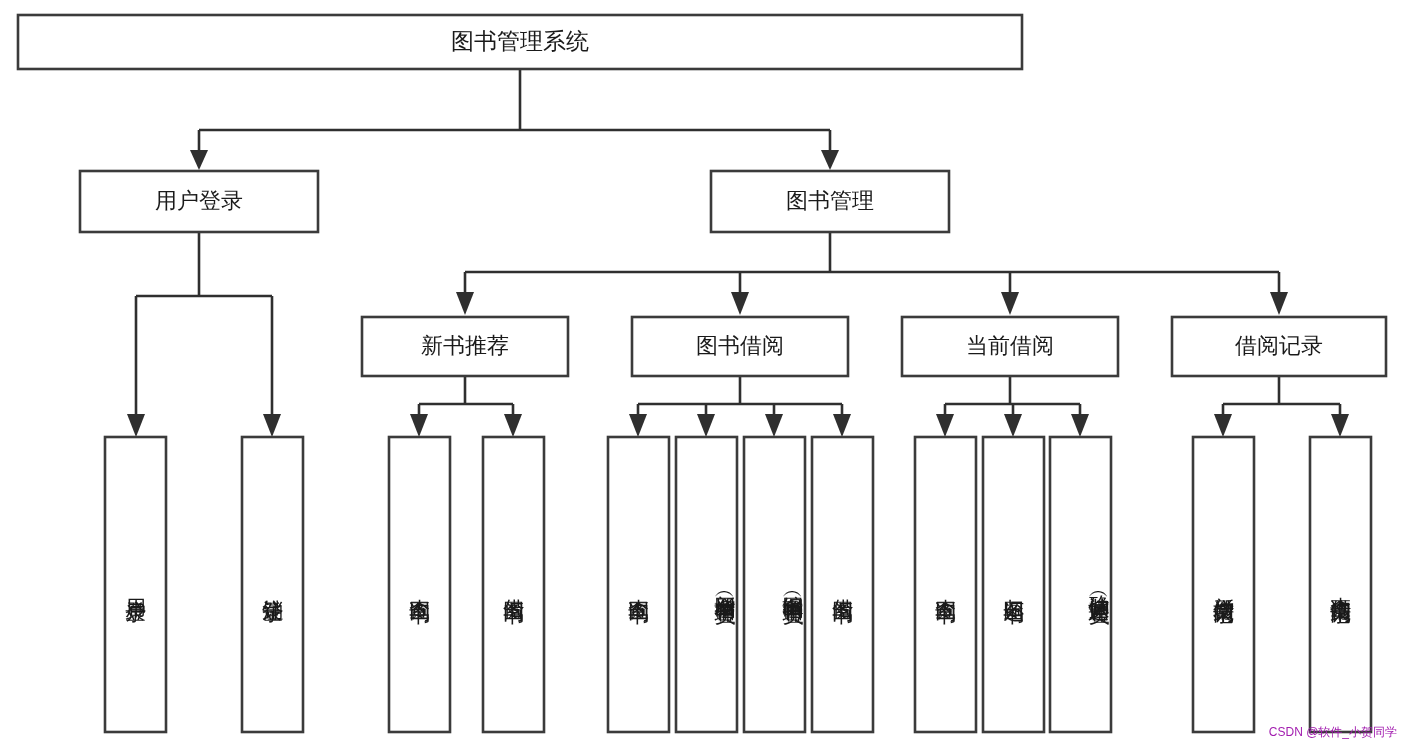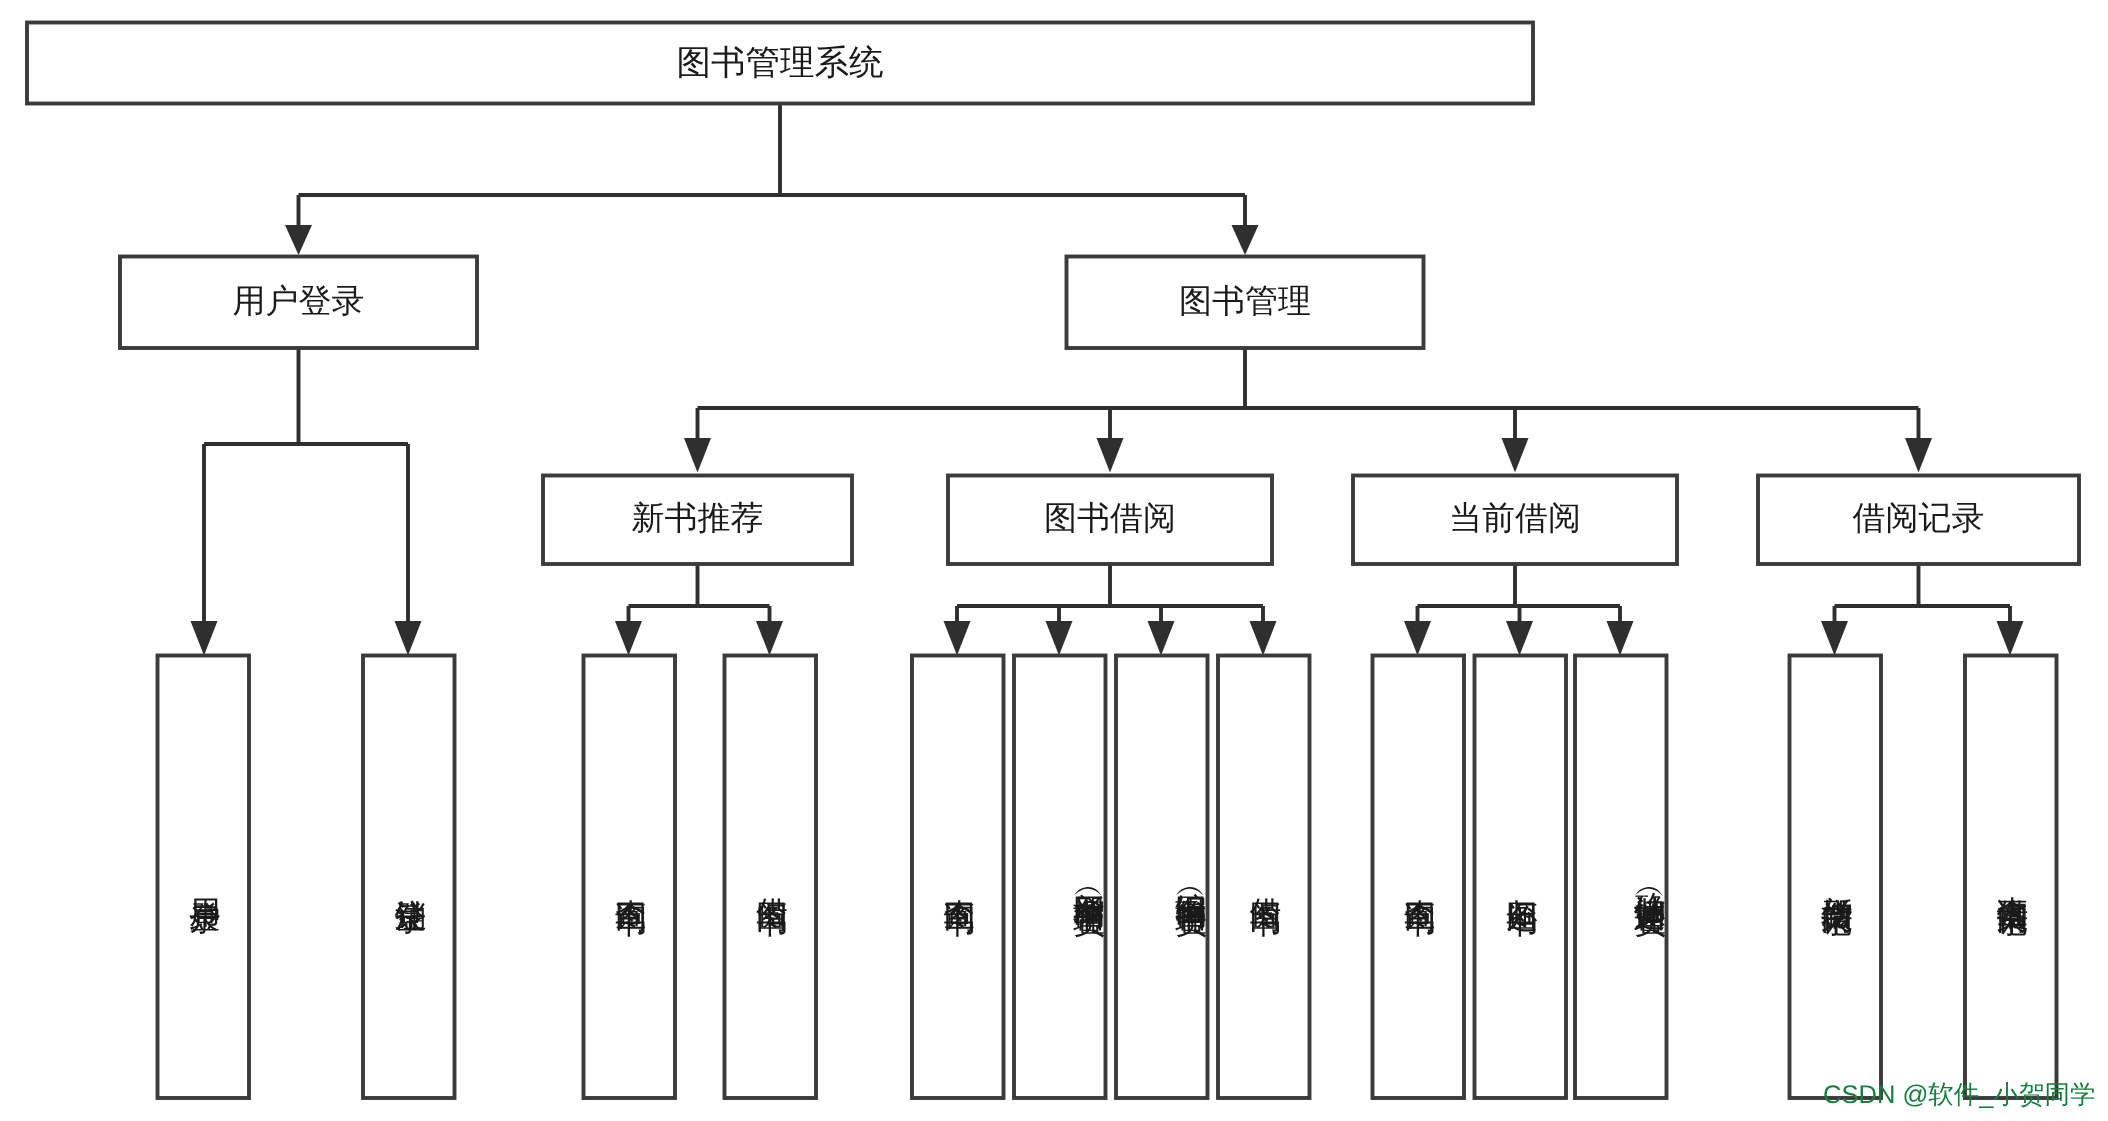--- a/index.html
+++ b/index.html
@@ -65,22 +65,22 @@
     user-select: none;
   }
   .vlabel.centered {
     align-items: center;
   }
   #watermark {
     position: absolute;
     right: 8px;
     bottom: 6px;
     font-family: "Liberation Sans", "DejaVu Sans", sans-serif;
-    font-size: 17px;
-    color: #15803d;
+    font-size: 12px;
+    color: #a21caf;
     white-space: nowrap;
     user-select: none;
   }
 </style>
 </head>
 <body>
 
 <svg id="diagram" viewBox="0 0 1405 747">
 
   <g>

